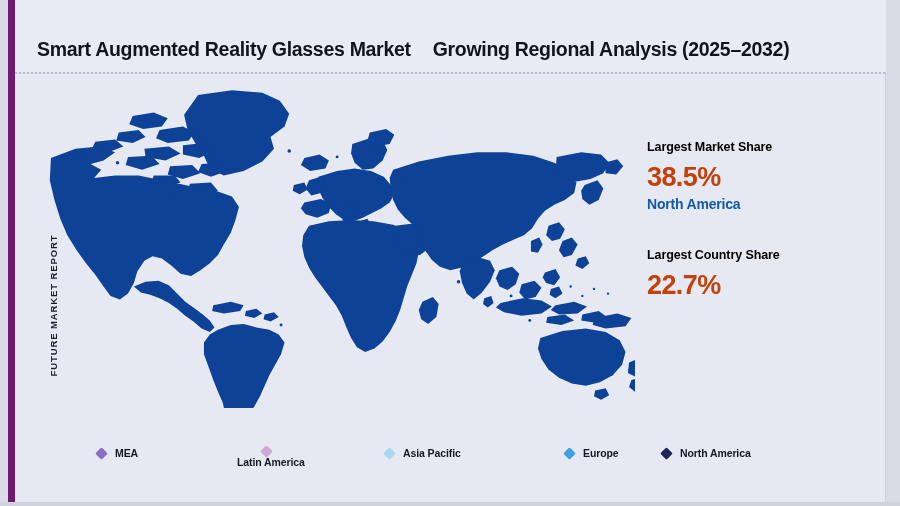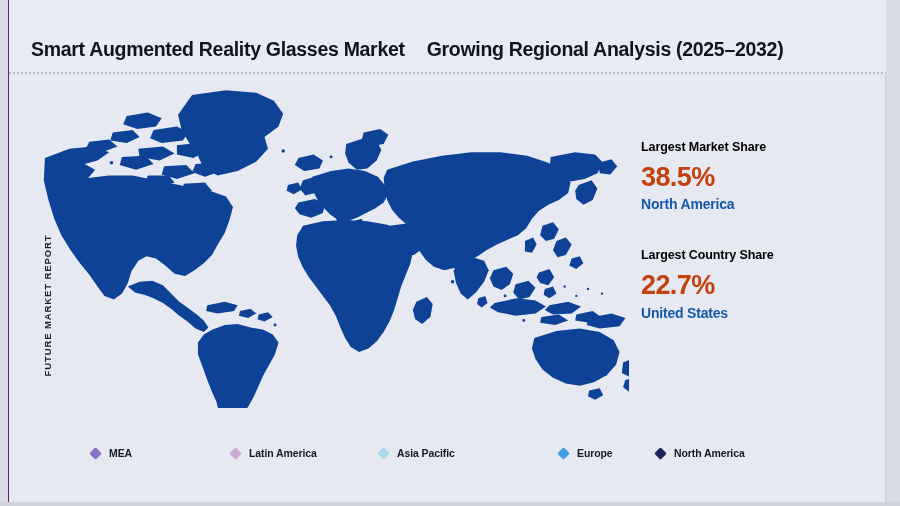--- a/index.html
+++ b/index.html
@@ -20,21 +20,21 @@
   }
   
   .panel {
     position: absolute;
     left: 8px;
     top: 0px;
     width: 878px;
     height: 504px;
     background: #e6e9f2;
     box-sizing: border-box;
-    border-left: 1px solid #701a75;
+    border-left: 7px solid #701a75;
     border-right: 1px solid #cdd1dc;
   }
   .panel-rightshade {
     position: absolute;
     left: 886px;
     top: 0;
     width: 14px;
     height: 506px;
     background: #d9dce4;
   }
@@ -307,31 +307,30 @@
 
       <div class="stat-block">
         <div class="stat-label">Largest Market Share</div>
         <div class="stat-value">38.5%</div>
         <div class="stat-region">North America</div>
       </div>
 
       <div class="stat-block">
         <div class="stat-label">Largest Country Share</div>
         <div class="stat-value">22.7%</div>
-        <div class="stat-region">United States</div>
       </div>
 
     </div>
 
     <div class="legend">
       <div class="legend-item" style="left:0px;">
         <span class="legend-marker" style="background: rgb(138, 111, 196);"></span>
         <span class="legend-text">MEA</span>
       </div>
-      <div class="legend-item" style="left:140px;">
+      <div class="legend-item" style="left:140px;flex-direction:column;">
         <span class="legend-marker" style="background: rgb(205, 170, 214);"></span>
         <span class="legend-text">Latin America</span>
       </div>
       <div class="legend-item" style="left:288px;justify-content:center;">
         <span class="legend-marker" style="background: rgb(168, 216, 238);"></span>
         <span class="legend-text">Asia Pacific</span>
       </div>
       <div class="legend-item" style="left:425px;margin-left:43px;">
         <span class="legend-marker" style="background: rgb(63, 160, 224);"></span>
         <span class="legend-text">Europe</span>

